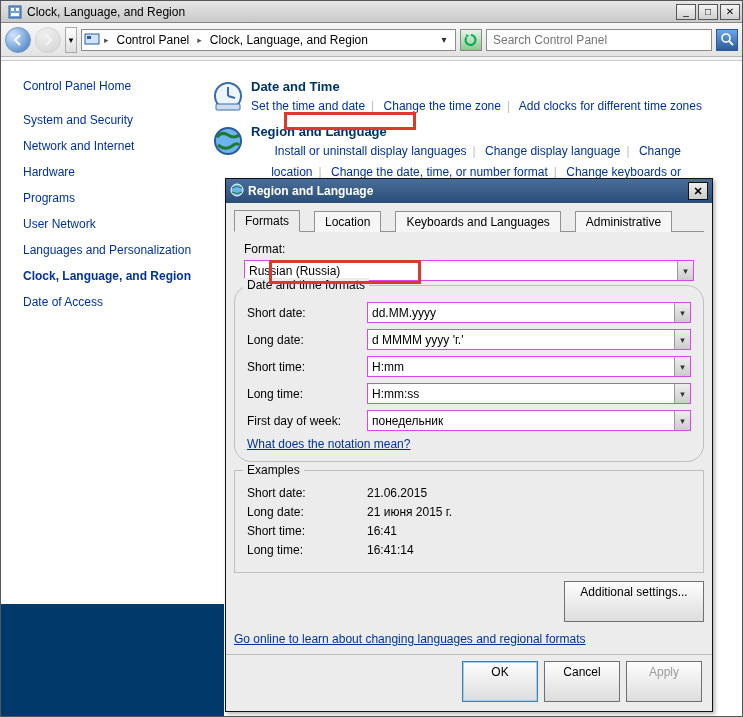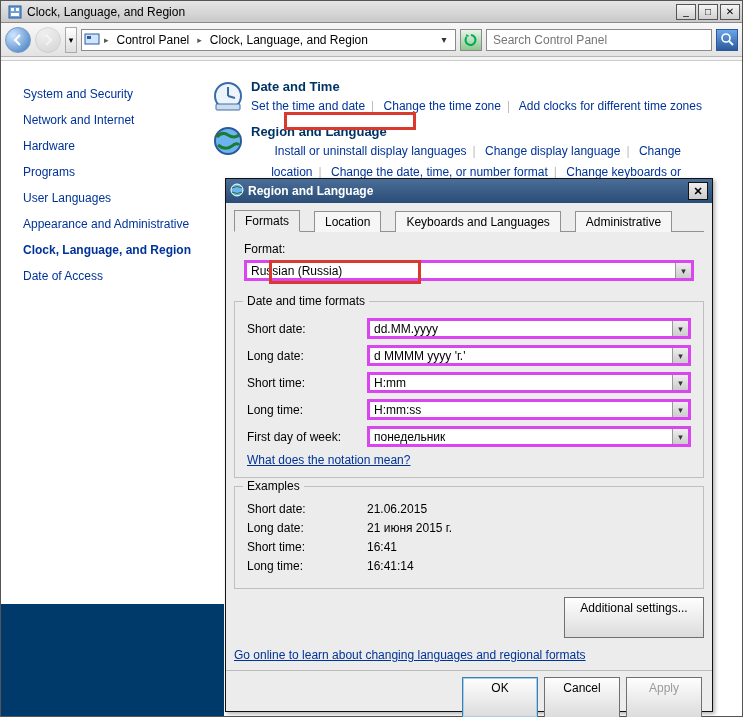--- a/index.html
+++ b/index.html
@@ -142,21 +142,21 @@
   .dlg-body{padding:6px 8px 8px 8px;}
   .tabs{display:flex;align-items:flex-end;gap:13px;border-bottom:1px solid #919191;margin-bottom:10px;}
   .tab{
     border:1px solid #919191;border-bottom:none;background:#f6f6f6;
     padding:3px 10px;font-size:12px;position:relative;top:1px;margin-right:1px;
   }
   .tab.active{background:#ececec;border-bottom:1px solid #ececec;}
   .field-row{display:flex;align-items:center;margin:6px 0;}
   .field-label{width:120px;font-size:12px;}
   .combo{
-    flex:1;height:21px;border:3px solid #d946ef;background:#fff;
+    flex:1;height:21px;border:1px solid #d946ef;background:#fff;
     display:flex;align-items:center;padding:0 4px;font-size:12px;
     justify-content:space-between;
   }
   .combo .dd{font-size:9px;color:#333;background:linear-gradient(#eee,#ccc);border-left:1px solid #999;width:16px;text-align:center;height:100%;display:flex;align-items:center;justify-content:center;margin-right:-4px;}
   .groupbox{
     border:1px solid #bfbfbf;margin:8px 0;padding:10px 12px;
     position:relative;
   }
   .groupbox .legend{
     position:absolute;top:-8px;left:8px;background:#ececec;padding:0 4px;font-size:12px;
@@ -237,27 +237,28 @@
       <svg width="13" height="13" viewBox="0 0 13 13">
           <circle cx="5" cy="5" r="4" stroke="#fff" stroke-width="1.6" fill="none"></circle>
           <line x1="8" y1="8" x2="12" y2="12" stroke="#fff" stroke-width="1.8"></line>
         </svg>
     </div>
   </div>
   <div class="toolbar-thin"></div>
 
   <div class="content">
     <div class="sidebar">
+      <a>Control Panel Home</a>
       <div style="height:8px"></div>
       <a>System and Security</a>
       <a>Network and Internet</a>
       <a>Hardware</a>
       <a>Programs</a>
-      <a>User Languages</a>
-      <a>Appearance and Administrative</a>
+      <a>User Network</a>
+      <a>Languages and Personalization</a>
       <a class="bold">Clock, Language, and Region</a>
       <a>Date of Access</a>
     </div>
 
     <div class="main">
       <div class="catrow">
         <div class="caticon">
           <svg width="32" height="32" viewBox="0 0 32 32">
               <circle cx="16" cy="16" r="13" fill="#eef4fb" stroke="#3a6ca8" stroke-width="2"></circle>
               <line x1="16" y1="16" x2="16" y2="7" stroke="#3a6ca8" stroke-width="2"></line>
@@ -325,21 +326,21 @@
     </div>
 
     <div class="format-label">Format:</div>
     <div style="padding:0 10px;">
       <div class="combo">
         <span>Russian (Russia)</span>
         <span class="dd">▾</span>
       </div>
     </div>
 
-    <div class="groupbox" style="margin-top:20px;">
+    <div class="groupbox" style="margin-top:4px;border-radius:17px;">
       <div class="legend">Date and time formats</div>
 
       <div class="field-row">
         <div class="field-label">Short date:</div>
         <div class="combo">
             <span>dd.MM.yyyy</span>
             <span class="dd">▾</span>
           </div>
       </div>
       <div class="field-row">

